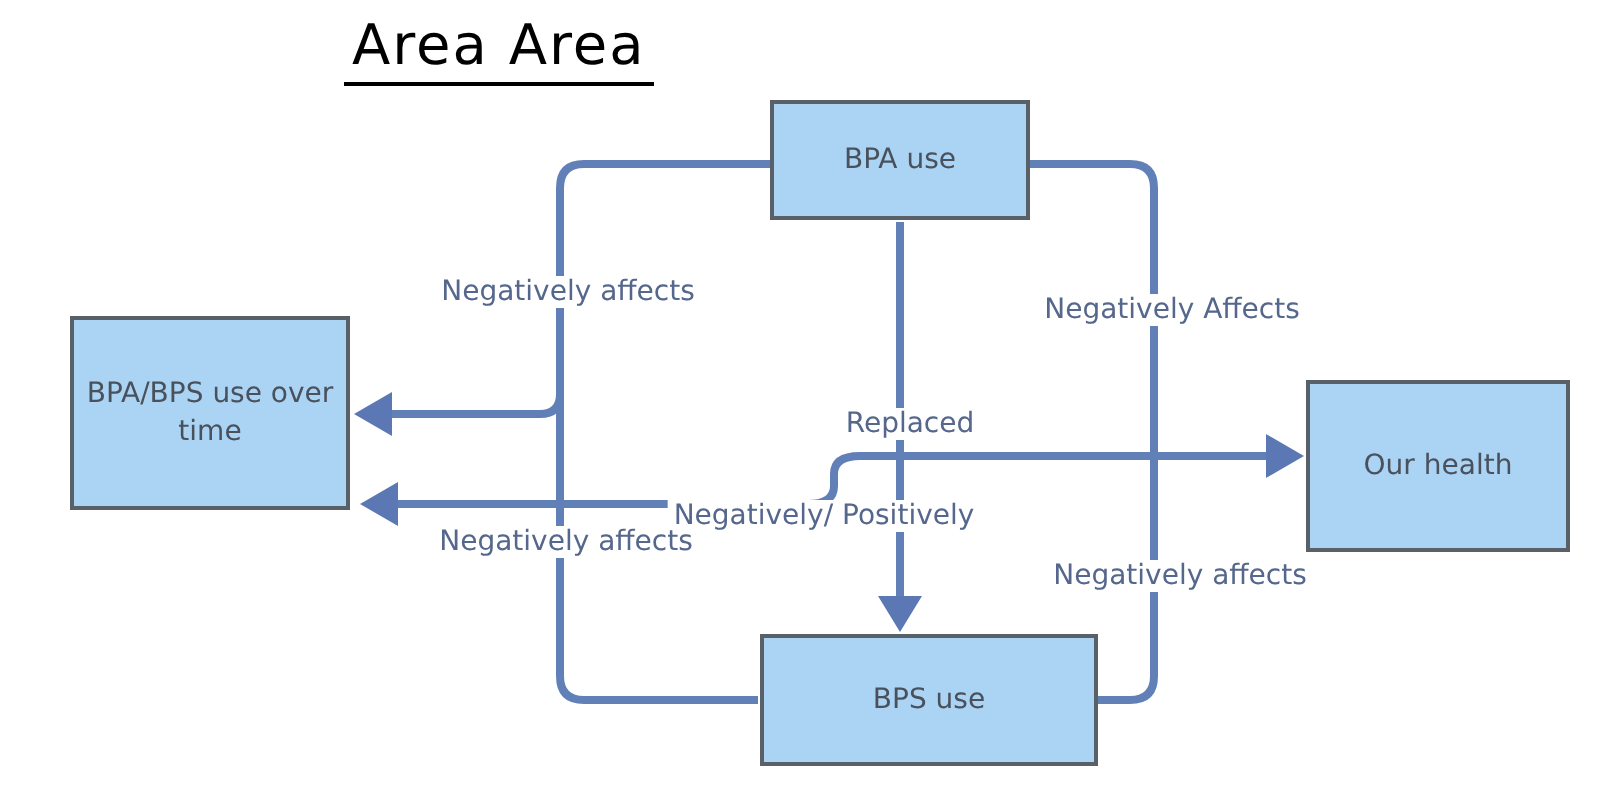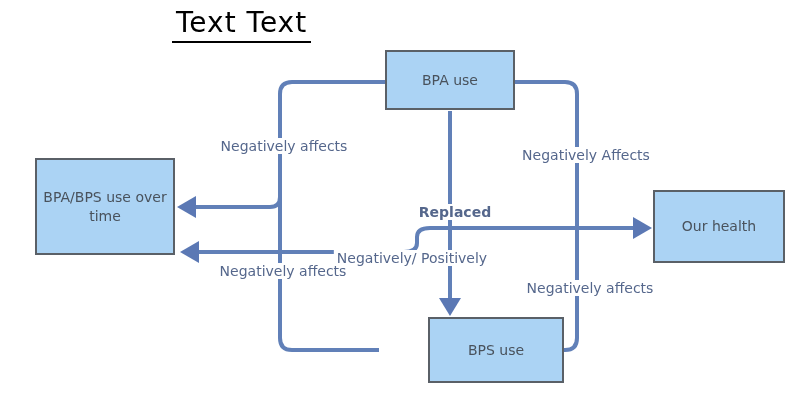--- a/index.html
+++ b/index.html
@@ -49,34 +49,34 @@
     display: flex;
     align-items: center;
     justify-content: center;
     text-align: center;
     line-height: 1.35;
     box-sizing: border-box;
     padding: 19px 4px;
   }
   .node-bpa        { left: 385px; top: 50px;  width: 130px; height: 60px; }
   .node-overtime   { left: 35px;  top: 158px; width: 140px; height: 97px; text-align: center; }
-  .node-health     { left: 653px; top: 190px; width: 132px; height: 73px; }
-  .node-bps        { left: 380px; top: 317px; width: 136px; height: 66px; margin-left: 48px; }
+  .node-health     { left: 653px; top: 190px; width: 132px; height: 86px; }
+  .node-bps        { left: 380px; top: 317px; width: 169px; height: 66px; }
   .elabel {
     position: absolute;
     transform: translate(-50%, -50%);
     background: #ffffff;
     color: #55678C;
     font-size: 14px;
     white-space: nowrap;
     padding: 0 3px;
   }
   .l-upleft   { left: 284px; top: 146px; }
   .l-upright  { left: 586px; top: 155px; }
-  .l-replaced { left: 455px; top: 212px; font-weight: bold; }
+  .l-replaced { left: 455px; top: 212px; }
   .l-negpos   { left: 412px; top: 241px; margin-top: 17px; }
   .l-lowleft  { left: 283px; top: 271px; }
   .l-lowright { left: 590px; top: 288px; }
 </style>
 </head>
 <body>
 
 <div class="canvas">
 
   <svg class="connectors" viewBox="0 0 800 405" xmlns="http://www.w3.org/2000/svg">
@@ -89,21 +89,21 @@
     <polygon class="ahead" points="450,316 439,298 461,298"></polygon>
 
     <path class="conn" d="M 280 186 V 197 Q 280 207 270 207 H 196"></path>
     <polygon class="ahead" points="177,207 196,196 196,218"></polygon>
 
     <path class="conn" d="M 193 252 H 404 Q 417 252 417 243 V 237 Q 417 228 430 228 H 635"></path>
     <polygon class="ahead" points="180,252 199,241 199,263"></polygon>
     <polygon class="ahead" points="652,228 633,217 633,239"></polygon>
   </svg>
 
-  <div class="title">Text Text</div>
+  <div class="title">Area Area</div>
 
   <div class="node node-bpa">BPA use</div>
   <div class="node node-overtime">BPA/BPS use over time</div>
   <div class="node node-health">Our health</div>
   <div class="node node-bps">BPS use</div>
 
   <div class="elabel l-upleft">Negatively affects</div>
   <div class="elabel l-upright">Negatively Affects</div>
   <div class="elabel l-replaced">Replaced</div>
   <div class="elabel l-negpos">Negatively/ Positively</div>

